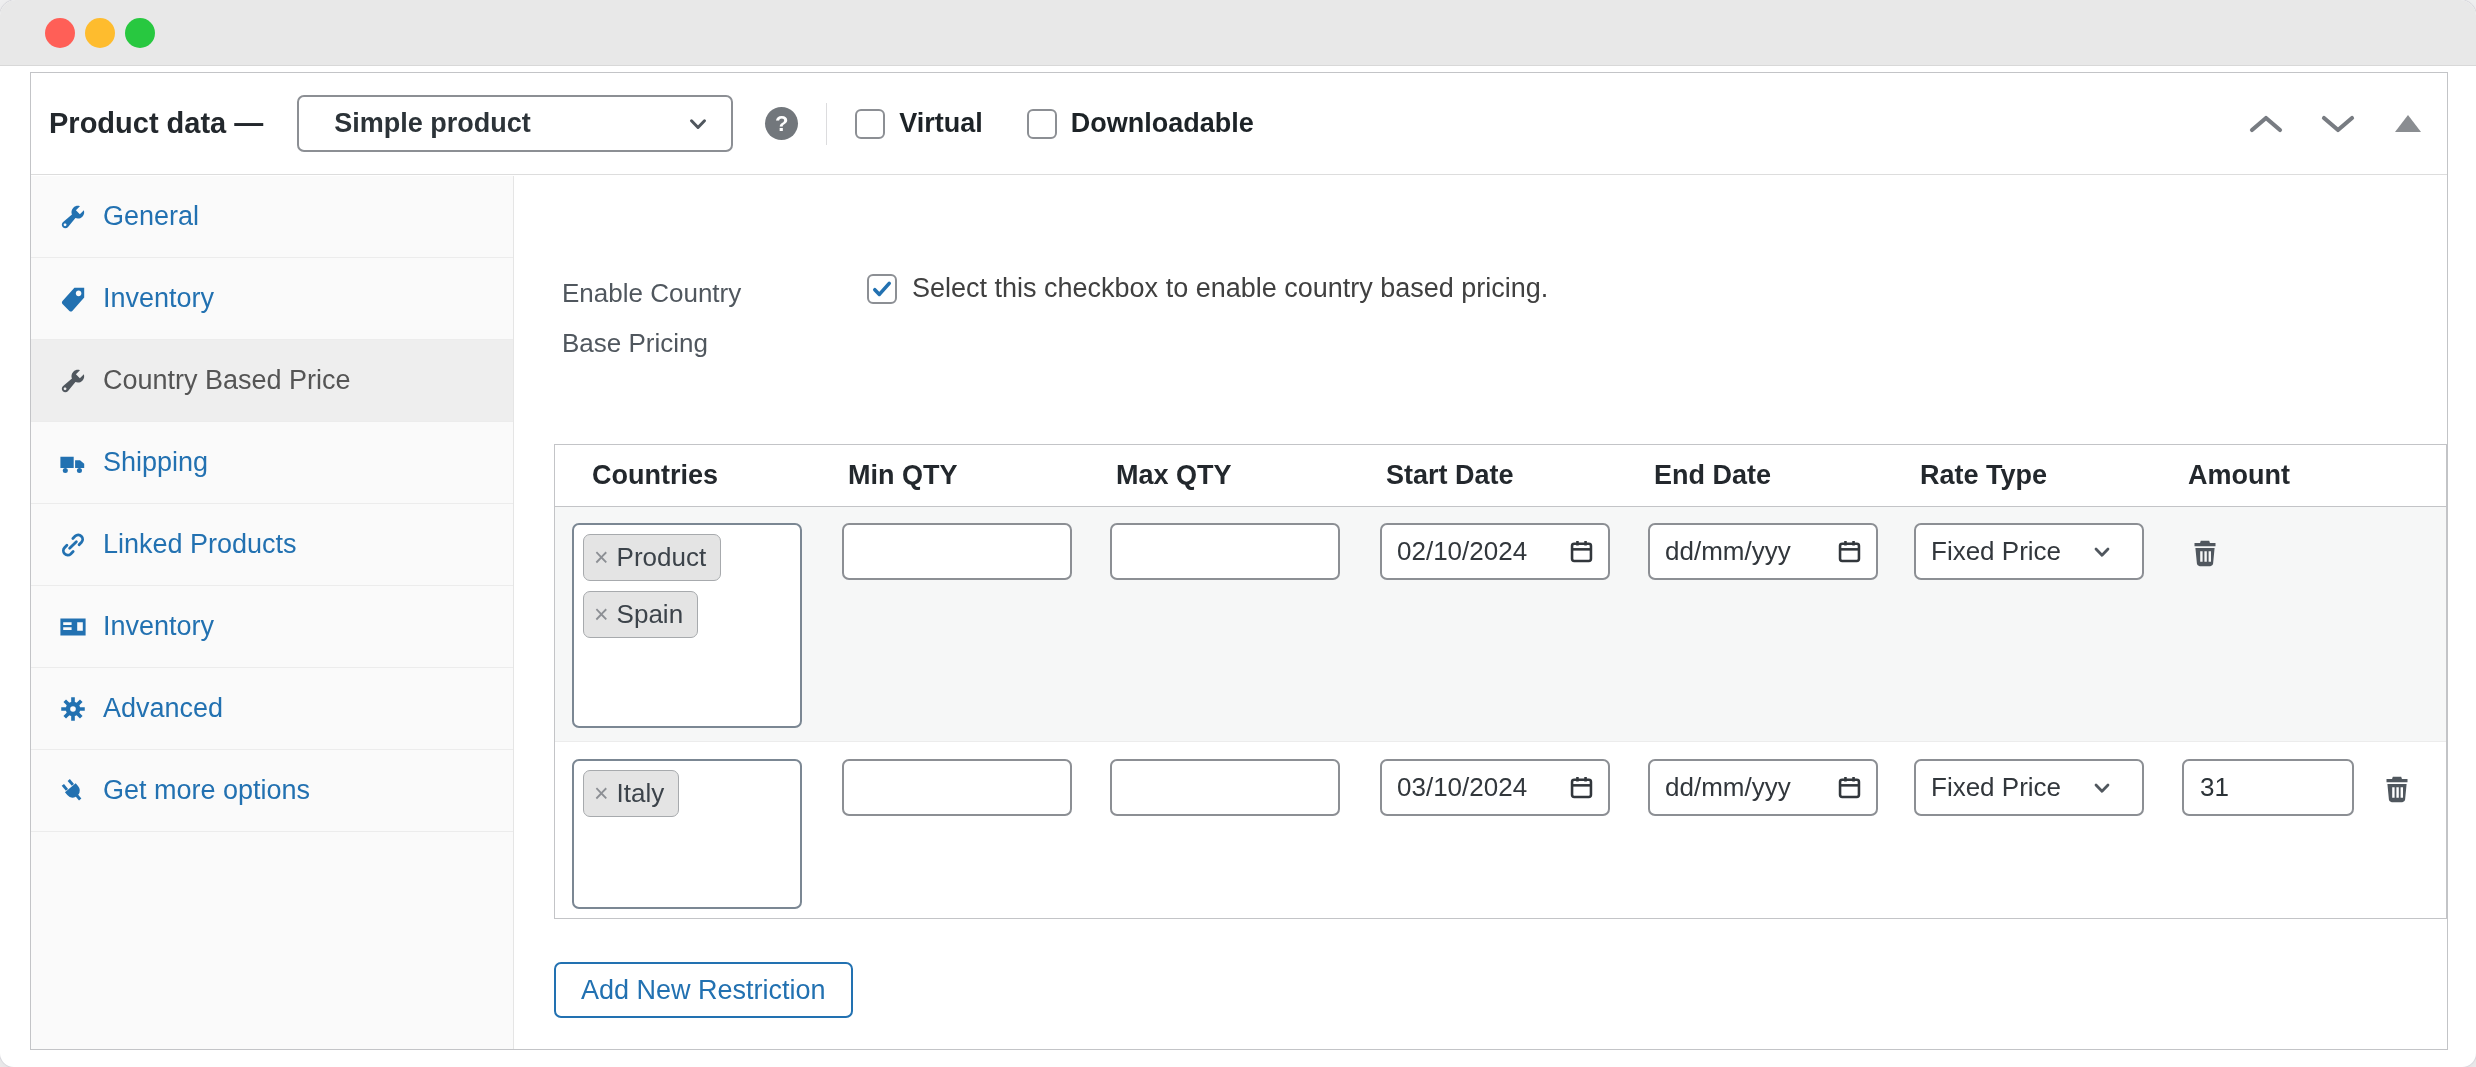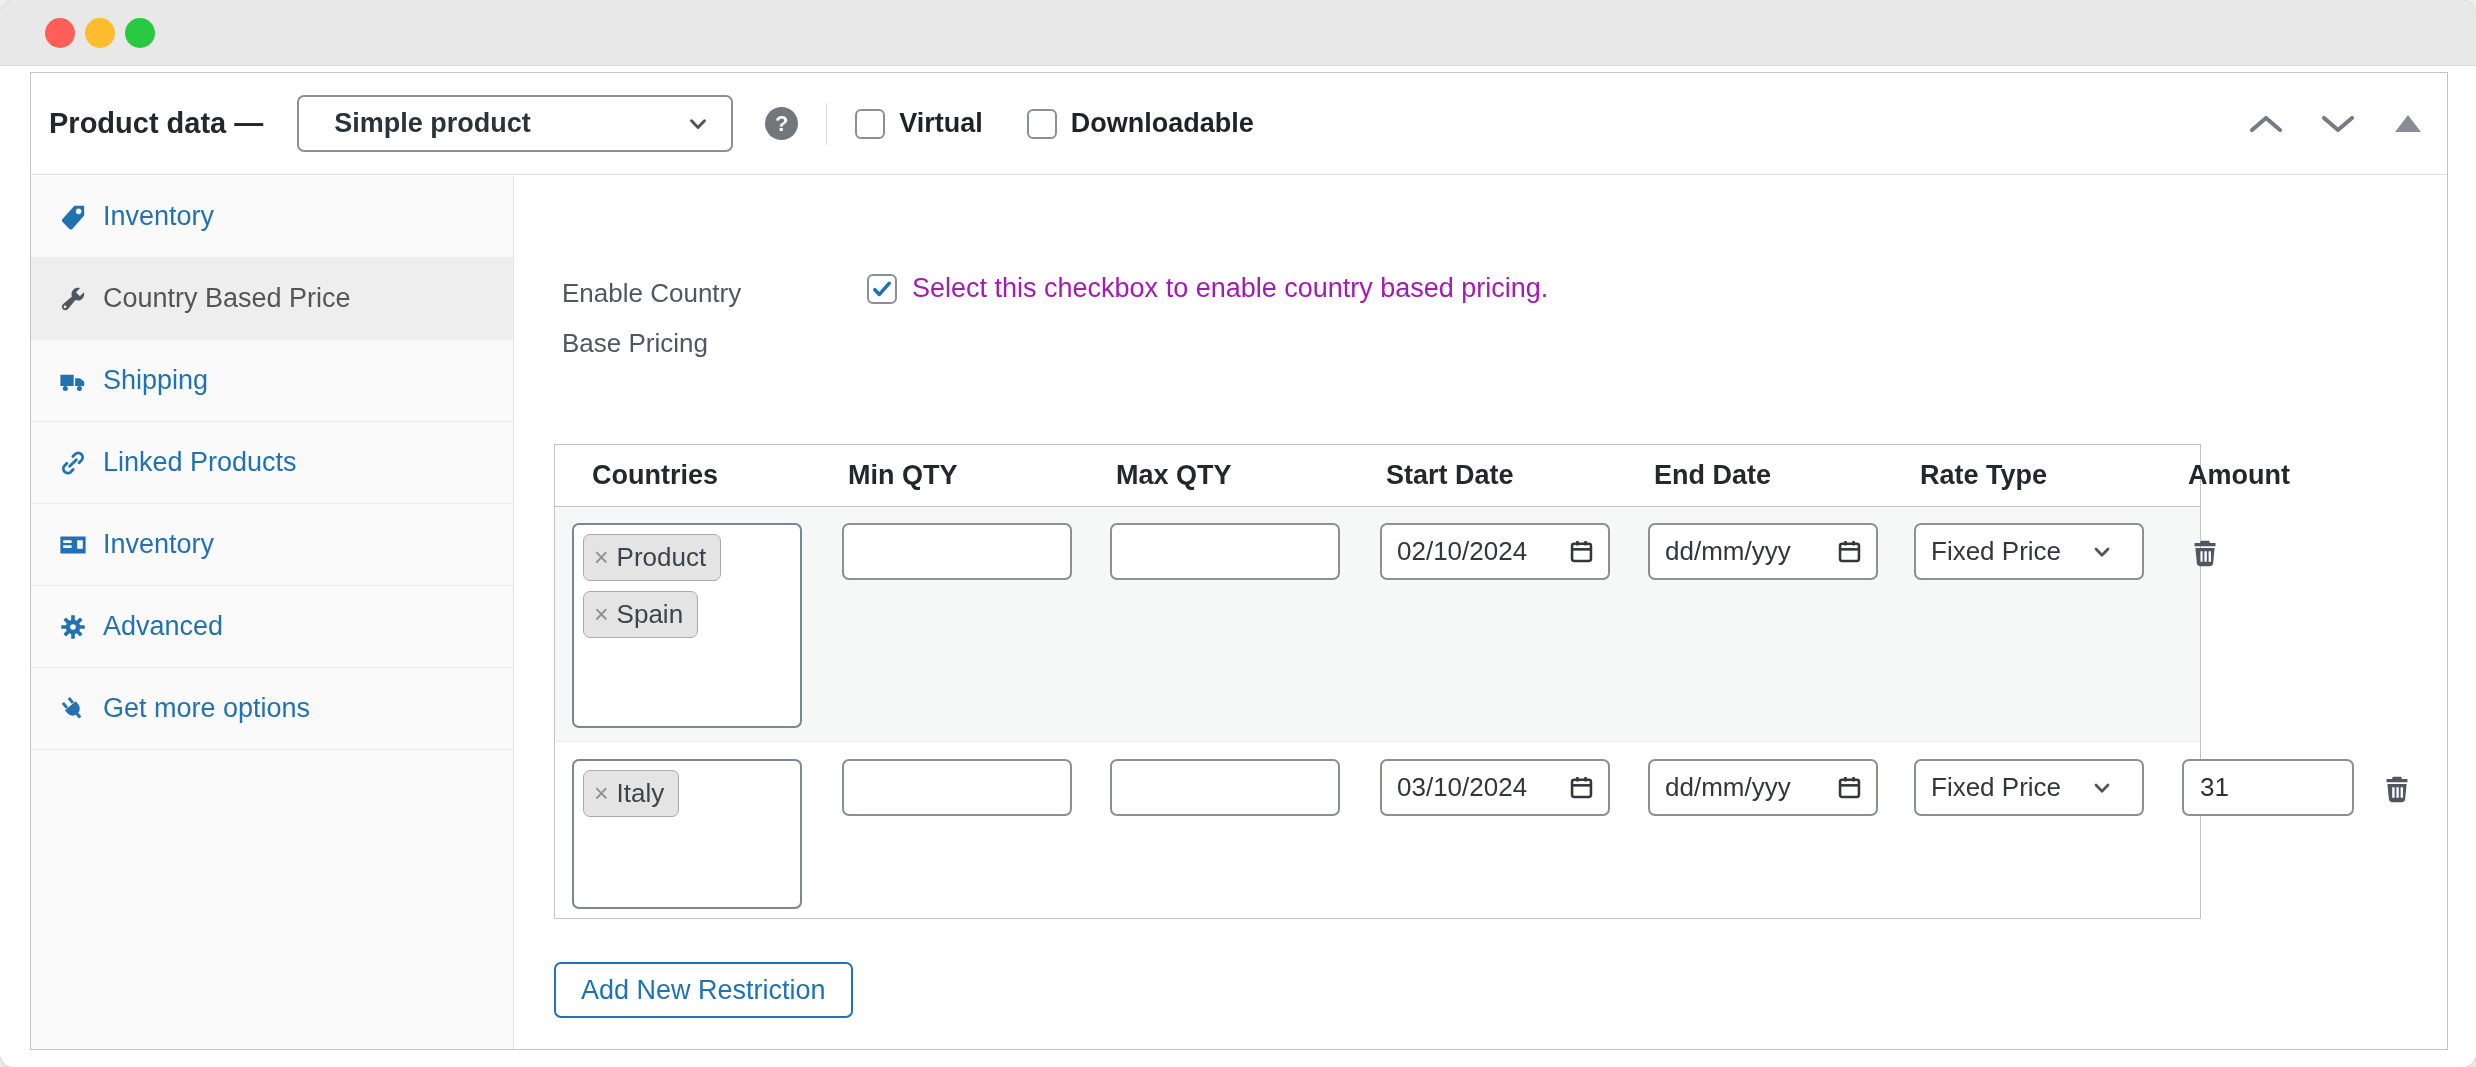--- a/index.html
+++ b/index.html
@@ -76,24 +76,24 @@
   }
   .sidebar li .s-icon { width:28px; height:28px; flex:0 0 28px; color:#2271b1; }
   .sidebar li.active { background:#eee; color:#555; }
   .sidebar li.active .s-icon { color:#50575e; }
 
   .main { flex:1 1 auto; background:#fff; padding:92px 0 0 40px; overflow:hidden; }
 
   .enable-row { margin-left:8px; display:flex; align-items:flex-start; }
   .enable-label { width:297px; font-size:26px; color:#50575e; line-height:50px; }
   .enable-ctrl { display:flex; align-items:center; gap:15px; margin-left:8px; margin-top:5px; }
-  .enable-desc { font-size:27px; color:#a21caf; }
+  .enable-desc { font-size:27px; color:#404040; }
 
   
-  .cbp-table { margin-top:76px; width:1647px; border:1px solid #c3c4c7; background:#fff; }
+  .cbp-table { margin-top:76px; width:1893px; border:1px solid #c3c4c7; background:#fff; }
   .tgrid { display:grid; grid-template-columns:287px 268px 270px 268px 266px 268px 192px 1fr; }
   .thead { height:62px; align-items:center; border-bottom:1px solid #c3c4c7; background:#fff; }
   .thead > div { font-size:27px; font-weight:700; color:#23282d; padding-left:6px; }
   .thead > div:first-child { padding-left:37px; }
   .trow { padding:16px 0 13px; }
   .trow.striped { background:#f6f7f7; border-bottom:1px solid #ececec; }
   .trow.plain { background:#fff; padding:17px 0 9px; }
 
   .country-box {
     margin-left:17px; width:230px; background:#fff;
@@ -230,20 +230,26 @@
             </svg>
         </button>
         <button class="order-btn">
           <span class="toggle-tri"></span>
         </button>
       </div>
     </div>
 
     <div class="panel-body">
       <ul class="sidebar">
+        <li>
+          <svg class="s-icon" viewBox="0 0 20 20">
+              <use href="#i-wrench"></use>
+            </svg>
+          <span>General</span>
+        </li>
         <li>
           <svg class="s-icon" viewBox="0 0 20 20">
               <use href="#i-tag"></use>
             </svg>
           <span>Inventory</span>
         </li>
         <li class="active">
           <svg class="s-icon" viewBox="0 0 20 20">
               <use href="#i-wrench"></use>
             </svg>

